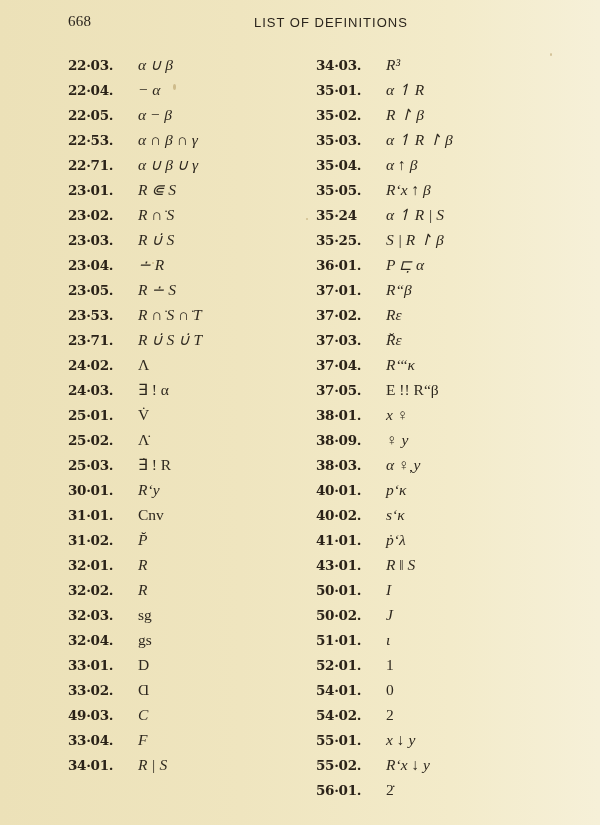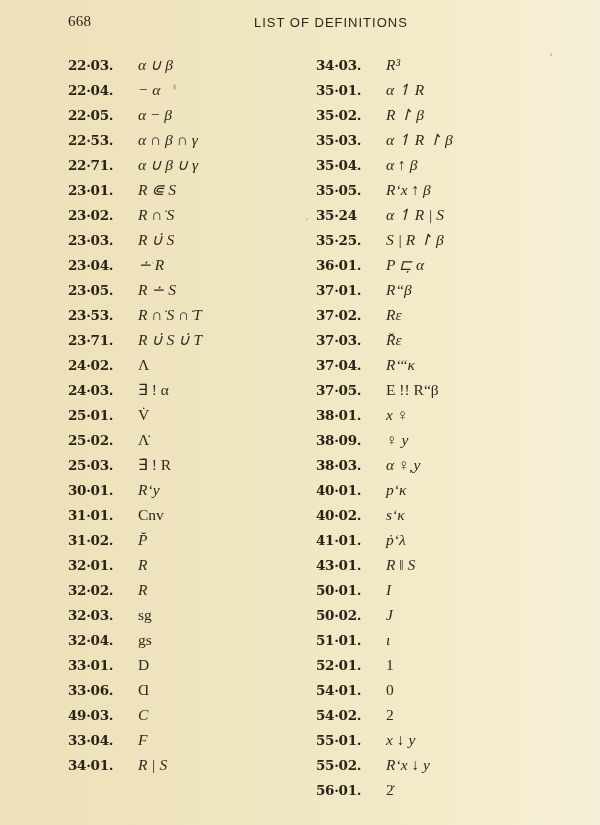--- a/index.html
+++ b/index.html
@@ -111,21 +111,21 @@
       <div class="entry"><span class="num">25·02.</span><span class="sym upright">Λ̇</span></div>
       <div class="entry"><span class="num">25·03.</span><span class="sym upright">∃̇ ! R</span></div>
       <div class="entry"><span class="num">30·01.</span><span class="sym">R‘y</span></div>
       <div class="entry"><span class="num">31·01.</span><span class="sym upright">Cnv</span></div>
       <div class="entry"><span class="num">31·02.</span><span class="sym">P̆</span></div>
       <div class="entry"><span class="num">32·01.</span><span class="sym">R⃗</span></div>
       <div class="entry"><span class="num">32·02.</span><span class="sym">R⃖</span></div>
       <div class="entry"><span class="num">32·03.</span><span class="sym upright">sg</span></div>
       <div class="entry"><span class="num">32·04.</span><span class="sym upright">gs</span></div>
       <div class="entry"><span class="num">33·01.</span><span class="sym upright">D</span></div>
-      <div class="entry"><span class="num">33·06.</span><span class="sym upright">Ɑ</span></div>
+      <div class="entry"><span class="num">33·02.</span><span class="sym upright">Ɑ</span></div>
       <div class="entry"><span class="num">49·03.</span><span class="sym">C</span></div>
       <div class="entry"><span class="num">33·04.</span><span class="sym">F</span></div>
       <div class="entry"><span class="num">34·01.</span><span class="sym">R | S</span></div>
     </div>
   <div class="column col-right" id="col-right">
       <div class="entry"><span class="num">34·03.</span><span class="sym">R³</span></div>
       <div class="entry"><span class="num">35·01.</span><span class="sym">α ↿ R</span></div>
       <div class="entry"><span class="num">35·02.</span><span class="sym">R ↾ β</span></div>
       <div class="entry"><span class="num">35·03.</span><span class="sym">α ↿ R ↾ β</span></div>
       <div class="entry"><span class="num">35·04.</span><span class="sym">α ↑ β</span></div>

